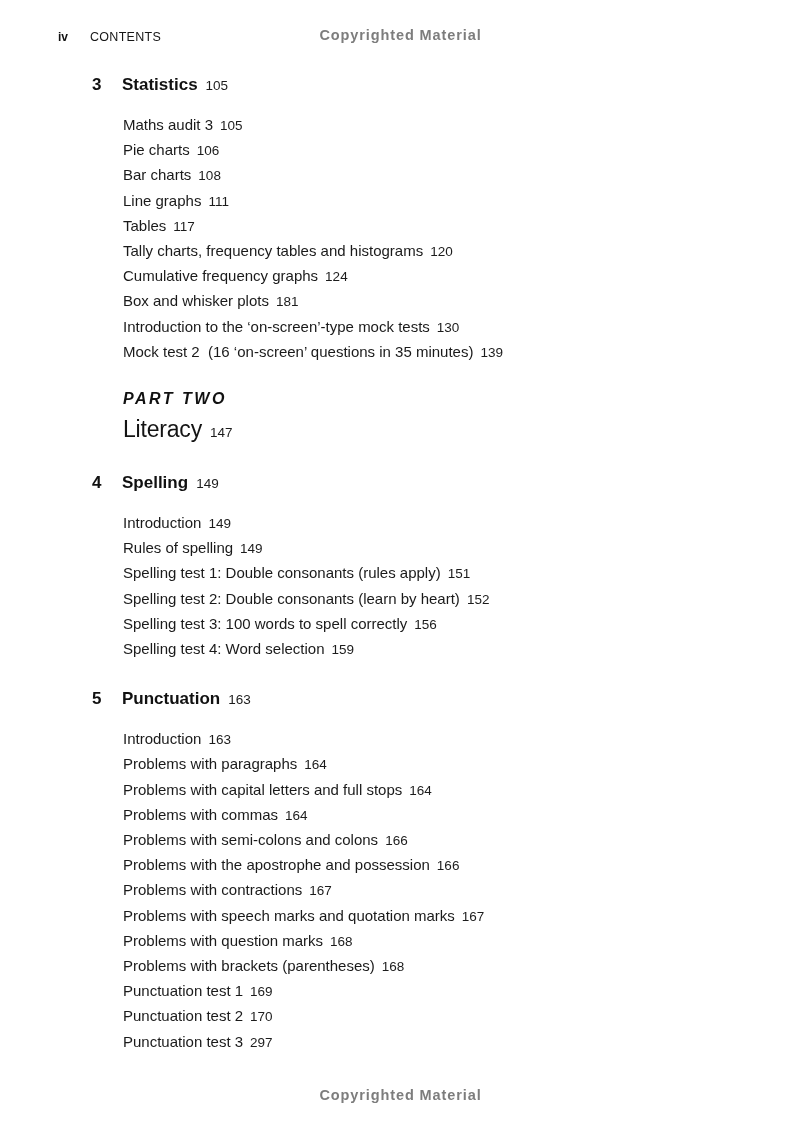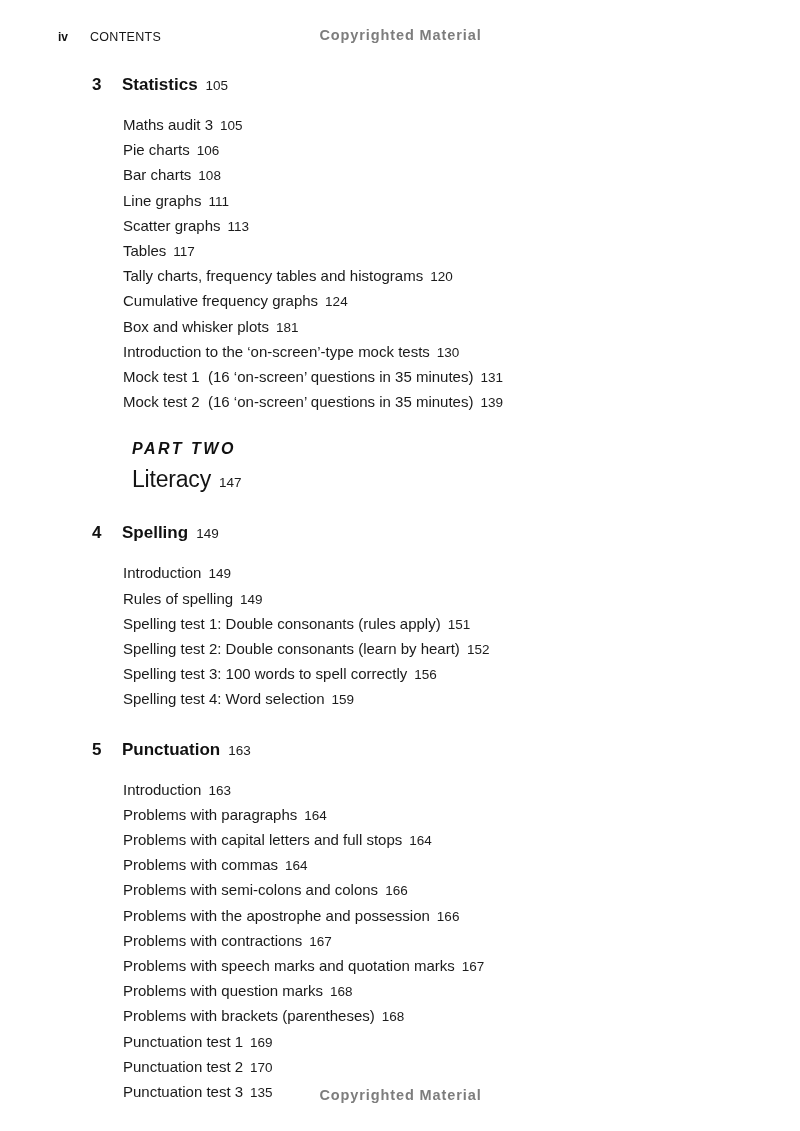--- a/index.html
+++ b/index.html
@@ -41,21 +41,21 @@
   .chapter-page {
     font-weight:normal; font-size:13.5px; margin-left:8px; color:#1c1c1c;
   }
   .chapter-items { margin-left:31px; margin-top:16px; }
   .toc-item {
     font-size:15px; line-height:24.2px; color:#1a1a1a;
     white-space:pre-wrap;
   }
   .item-page { font-size:13.5px; margin-left:7px; color:#1c1c1c; }
 
-  .part-block { margin-left:40px; margin-top:22px; }
+  .part-block { margin-left:31px; margin-top:22px; }
   .part-label {
     font-size:16px; font-weight:bold; font-style:italic;
     letter-spacing:2.5px; line-height:24px; color:#111;
   }
   .part-title-row { margin-top:3px; line-height:31px; }
   .part-title { font-size:23px; font-weight:400; letter-spacing:-0.2px; color:#141414; }
   .part-page { font-size:13.5px; margin-left:8px; color:#1c1c1c; }
 
   .chapter-block.ch4 { margin-top:24px; }
   .chapter-block.ch5 { margin-top:26px; }
@@ -75,27 +75,25 @@
       <div class="chapter-heading">
         <span class="chapter-number">3</span>
         <span class="chapter-title">Statistics</span>
         <span class="chapter-page">105</span>
       </div>
       <div class="chapter-items">
         <div class="toc-item"><span class="item-label">Maths audit 3</span><span class="item-page">105</span></div>
         <div class="toc-item"><span class="item-label">Pie charts</span><span class="item-page">106</span></div>
         <div class="toc-item"><span class="item-label">Bar charts</span><span class="item-page">108</span></div>
         <div class="toc-item"><span class="item-label">Line graphs</span><span class="item-page">111</span></div>
-        <div class="toc-item"><span class="item-label">Scatter graphs</span><span class="item-page">113</span></div>
         <div class="toc-item"><span class="item-label">Tables</span><span class="item-page">117</span></div>
         <div class="toc-item"><span class="item-label">Tally charts, frequency tables and histograms</span><span class="item-page">120</span></div>
         <div class="toc-item"><span class="item-label">Cumulative frequency graphs</span><span class="item-page">124</span></div>
         <div class="toc-item"><span class="item-label">Box and whisker plots</span><span class="item-page">181</span></div>
         <div class="toc-item"><span class="item-label">Introduction to the ‘on-screen’-type mock tests</span><span class="item-page">130</span></div>
-        <div class="toc-item"><span class="item-label">Mock test 1  (16 ‘on-screen’ questions in 35 minutes)</span><span class="item-page">131</span></div>
         <div class="toc-item"><span class="item-label">Mock test 2  (16 ‘on-screen’ questions in 35 minutes)</span><span class="item-page">139</span></div>
       </div>
     </div>
 
     <div class="part-block">
       <div class="part-label">PART TWO</div>
       <div class="part-title-row">
         <span class="part-title">Literacy</span><span class="part-page">147</span>
       </div>
     </div>
@@ -128,21 +126,21 @@
         <div class="toc-item"><span class="item-label">Problems with capital letters and full stops</span><span class="item-page">164</span></div>
         <div class="toc-item"><span class="item-label">Problems with commas</span><span class="item-page">164</span></div>
         <div class="toc-item"><span class="item-label">Problems with semi-colons and colons</span><span class="item-page">166</span></div>
         <div class="toc-item"><span class="item-label">Problems with the apostrophe and possession</span><span class="item-page">166</span></div>
         <div class="toc-item"><span class="item-label">Problems with contractions</span><span class="item-page">167</span></div>
         <div class="toc-item"><span class="item-label">Problems with speech marks and quotation marks</span><span class="item-page">167</span></div>
         <div class="toc-item"><span class="item-label">Problems with question marks</span><span class="item-page">168</span></div>
         <div class="toc-item"><span class="item-label">Problems with brackets (parentheses)</span><span class="item-page">168</span></div>
         <div class="toc-item"><span class="item-label">Punctuation test 1</span><span class="item-page">169</span></div>
         <div class="toc-item"><span class="item-label">Punctuation test 2</span><span class="item-page">170</span></div>
-        <div class="toc-item"><span class="item-label">Punctuation test 3</span><span class="item-page">135</span></div>
+        <div class="toc-item"><span class="item-label">Punctuation test 3</span><span class="item-page">297</span></div>
       </div>
     </div>
 
   </div>
 
   <div class="watermark bottom">Copyrighted Material</div>
 
 </div>
 
 </body></html>

